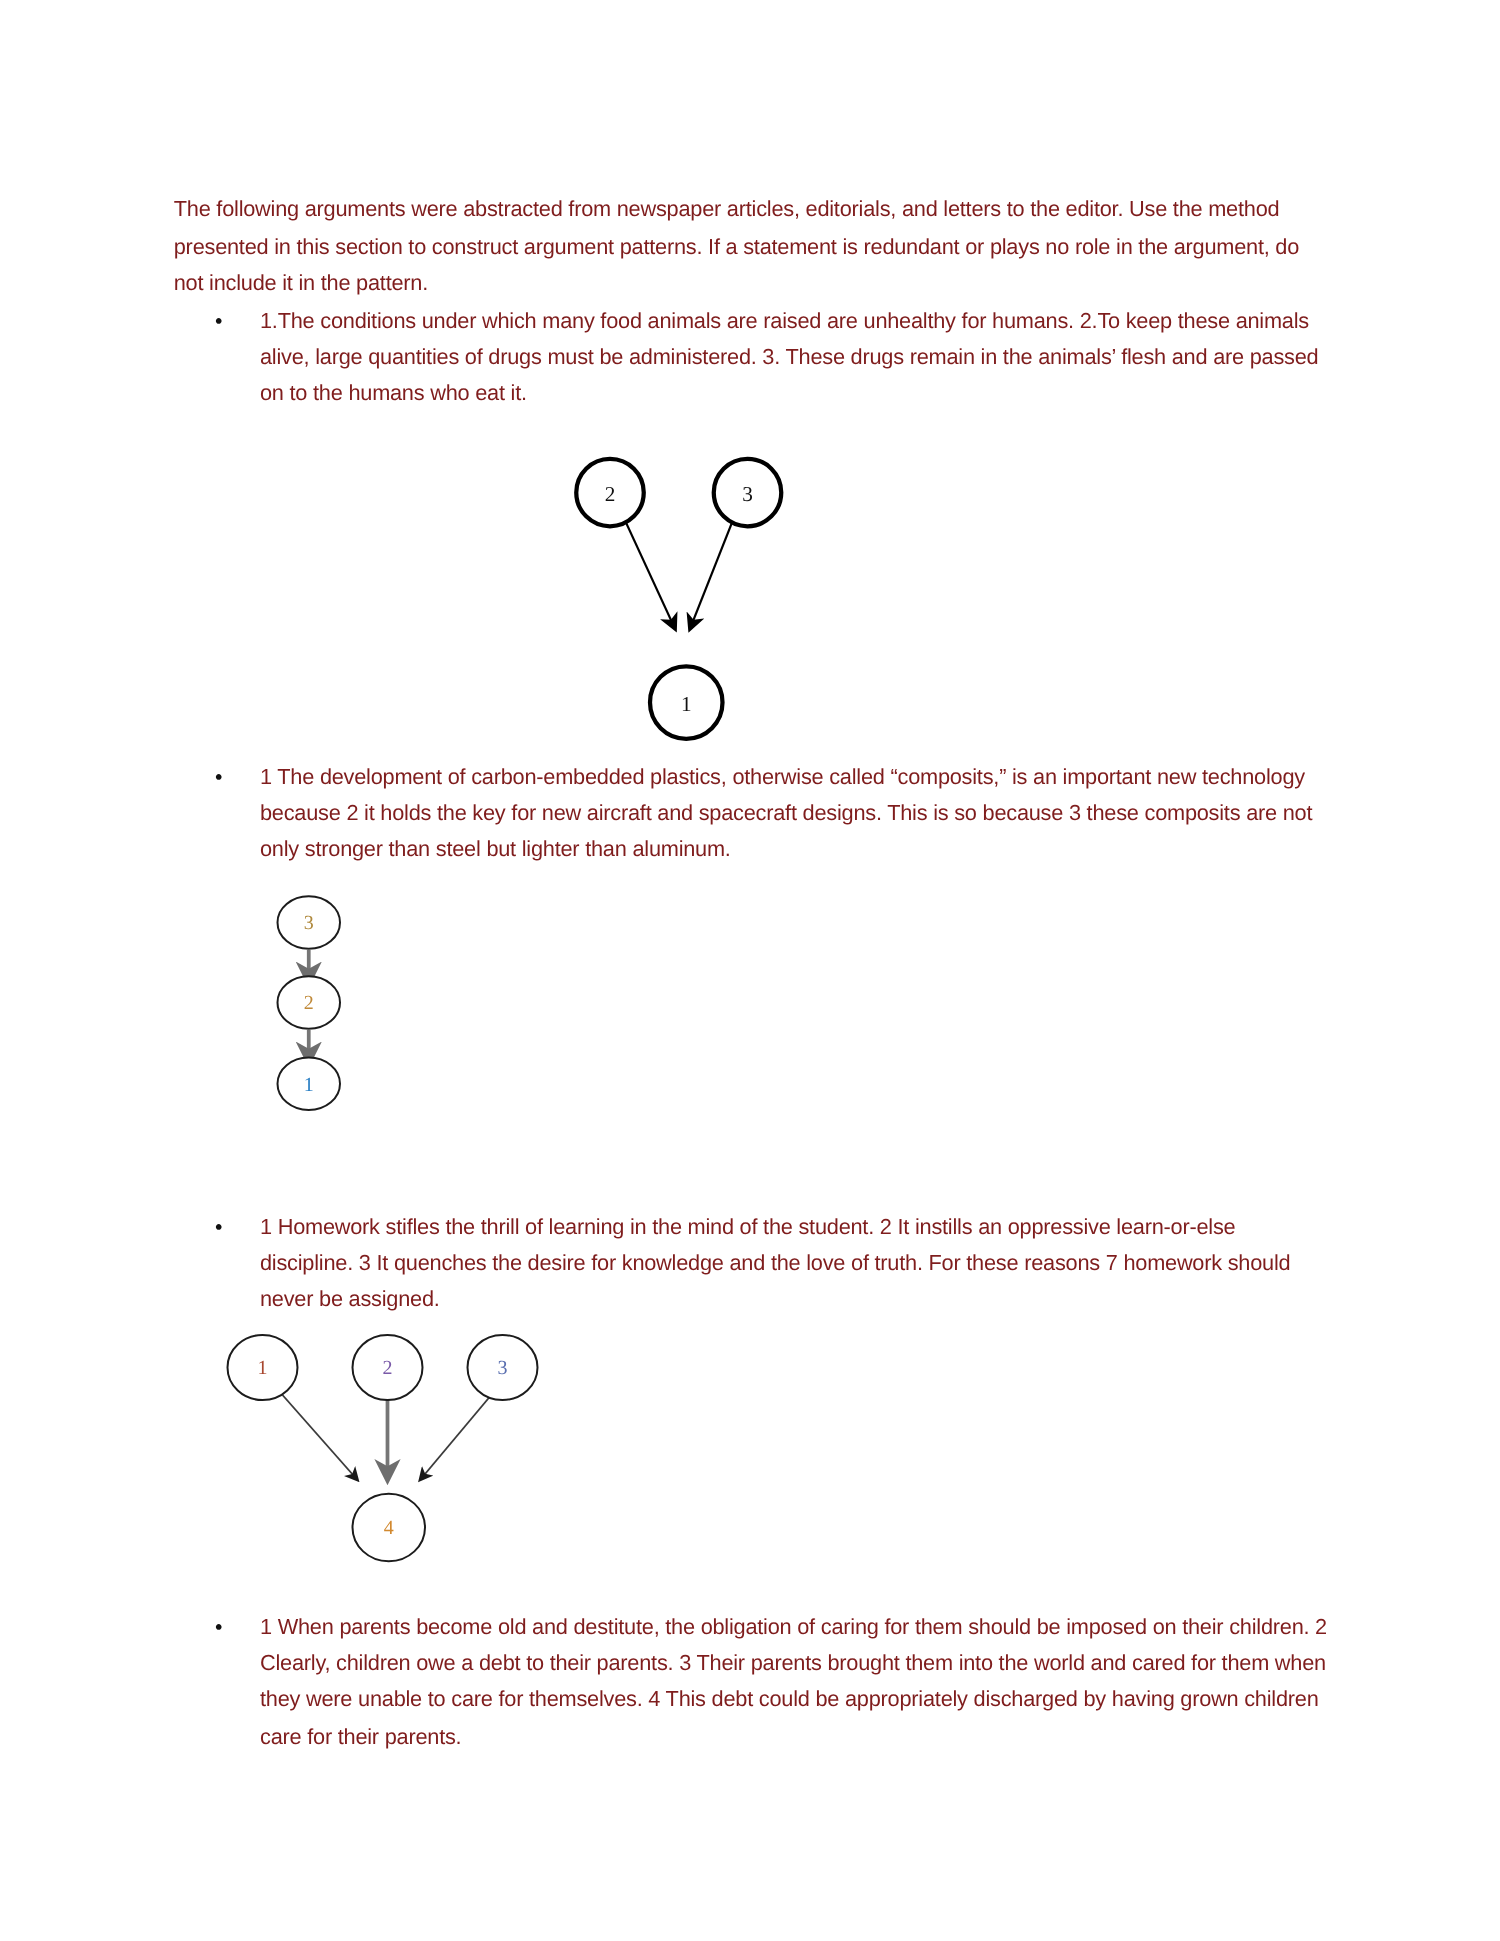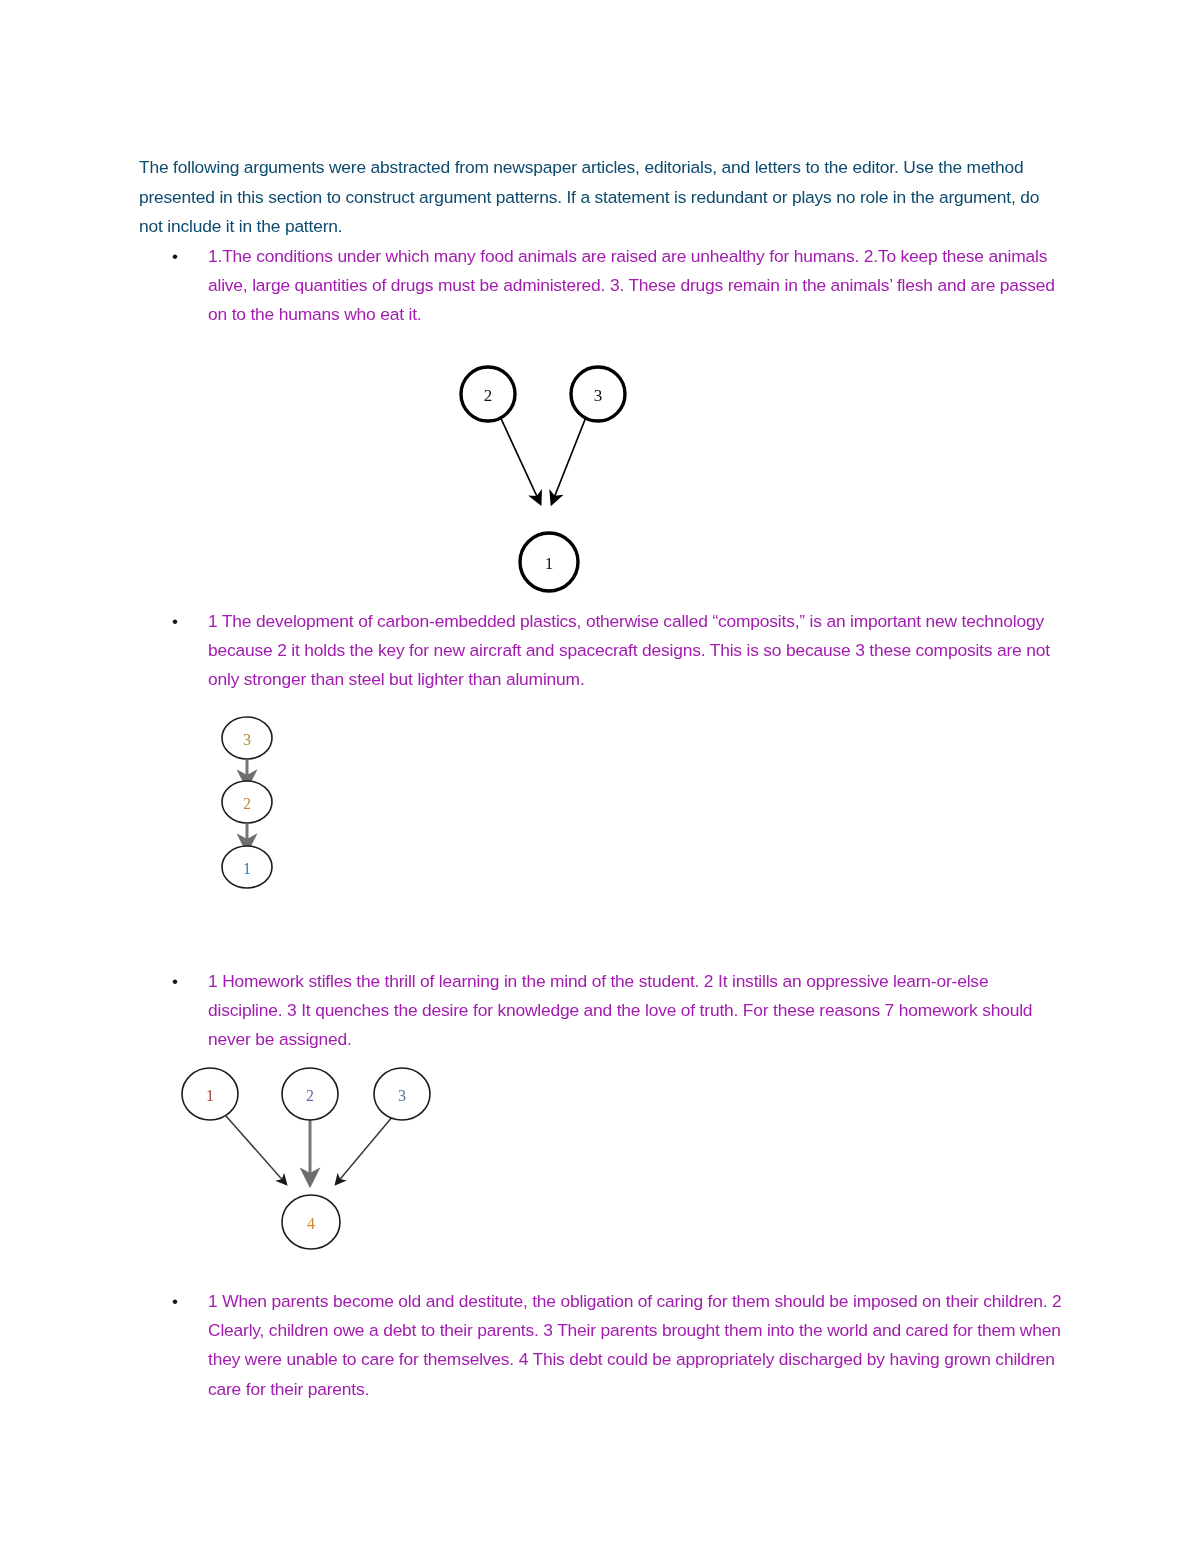--- a/index.html
+++ b/index.html
@@ -20,21 +20,21 @@
   }
   .intro {
     position: absolute;
     left: 139px;
     top: 136px;
     width: 922px;
     font-size: 17.4px;
     line-height: 29.2px;
     letter-spacing: -0.18px;
     text-align: left;
-    color: #0c4a6e;
+    color: #7f1d1d;
   }
   .bullet-block {
     position: absolute;
     left: 172px;
     width: 890px;
     display: flex;
     align-items: flex-start;
   }
   .bullet-dot {
     width: 36px;
@@ -42,21 +42,21 @@
     font-size: 17px;
     line-height: 29.2px;
     color: #111111;
     text-align: left;
   }
   .bullet-text {
     flex: 1 1 auto;
     font-size: 17.4px;
     line-height: 29.2px;
     letter-spacing: -0.18px;
-    color: #a21caf;
+    color: #7f1d1d;
   }
   .diagram {
     position: absolute;
   }
   svg { display: block; overflow: visible; }
   .node-bold {
     fill: #ffffff;
     stroke: #000000;
     stroke-width: 3.4;
   }

